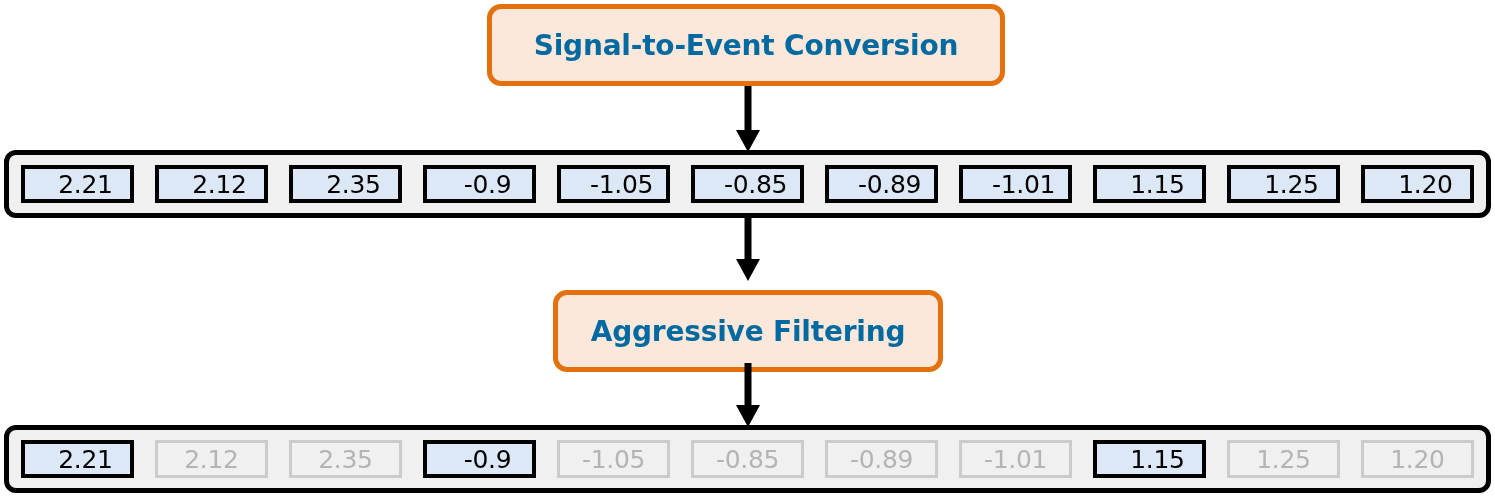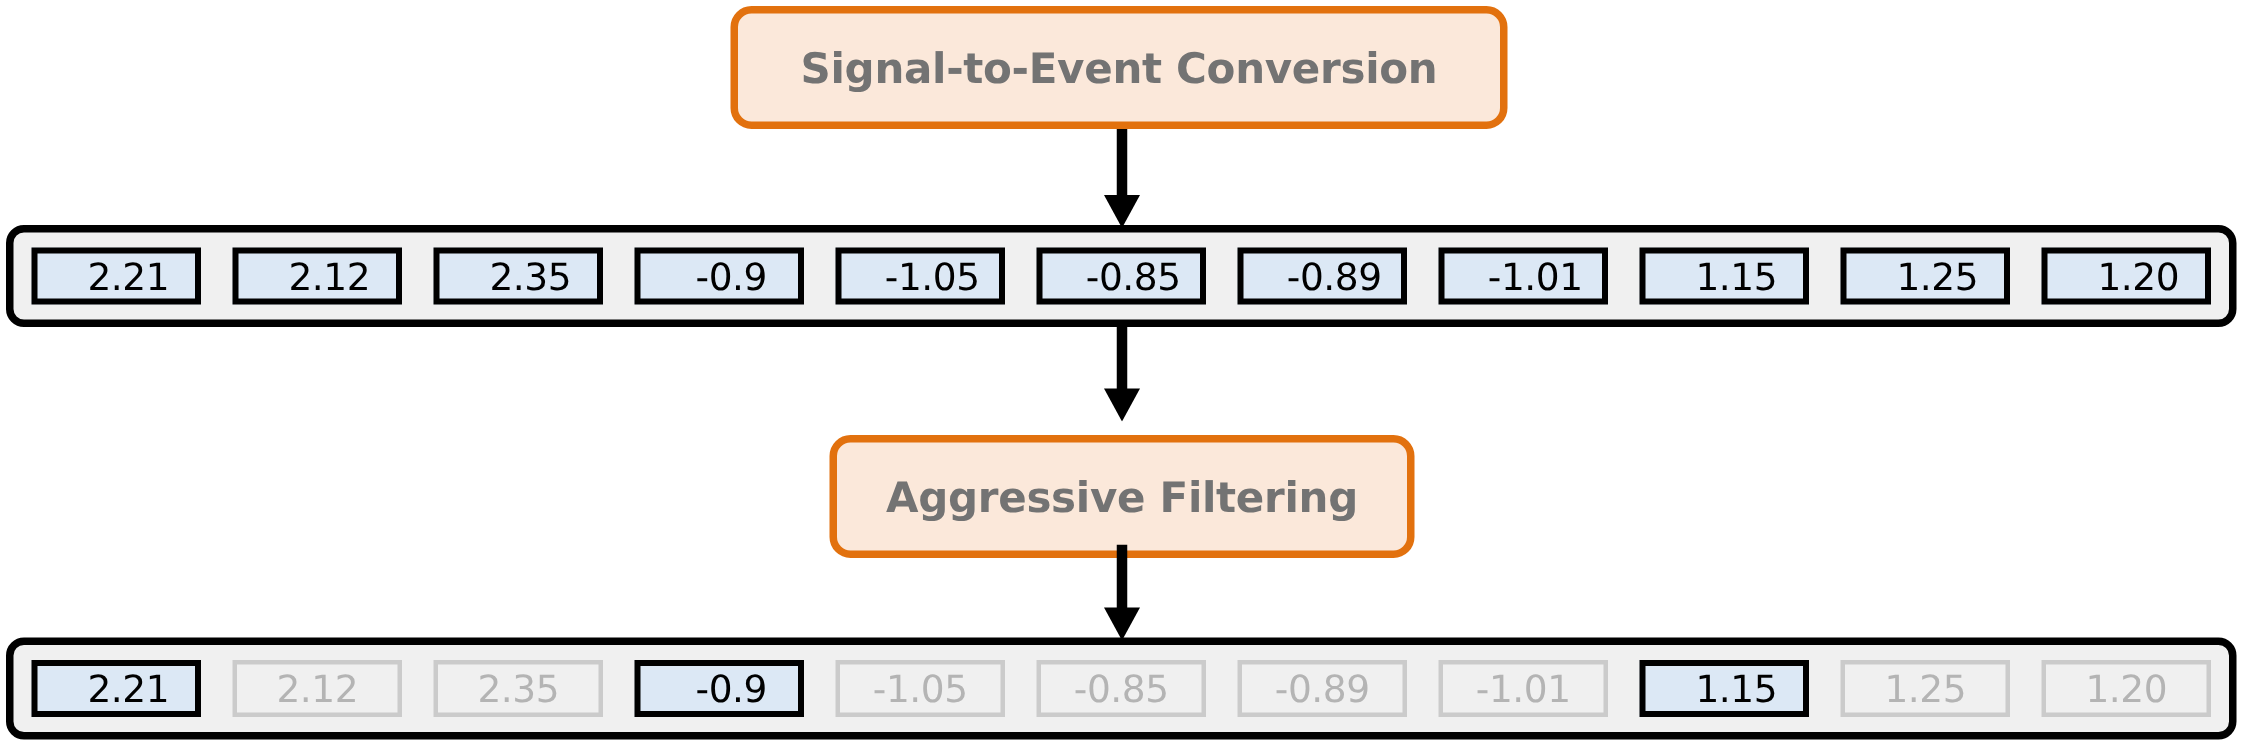--- a/index.html
+++ b/index.html
@@ -28,21 +28,21 @@
     border: 5px solid #E2710E;
     border-radius: 14px;
     display: flex;
     align-items: center;
     justify-content: center;
   }
   .proc-label {
     font-family: "DejaVu Sans", sans-serif;
     font-weight: bold;
     font-size: 28px;
-    color: #737373;
+    color: #0369a1;
     letter-spacing: -0.2px;
     white-space: nowrap;
   }
   #proc-convert {
     left: 487px;
     top: 4px;
     width: 518px;
     height: 82px;
   }
   #proc-filter {

